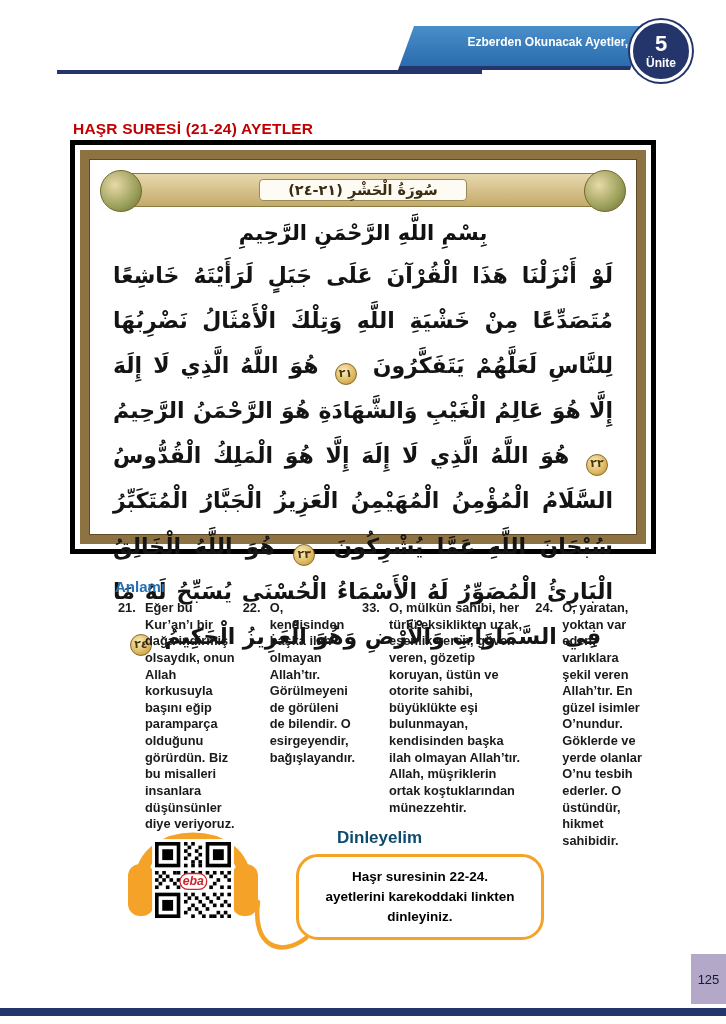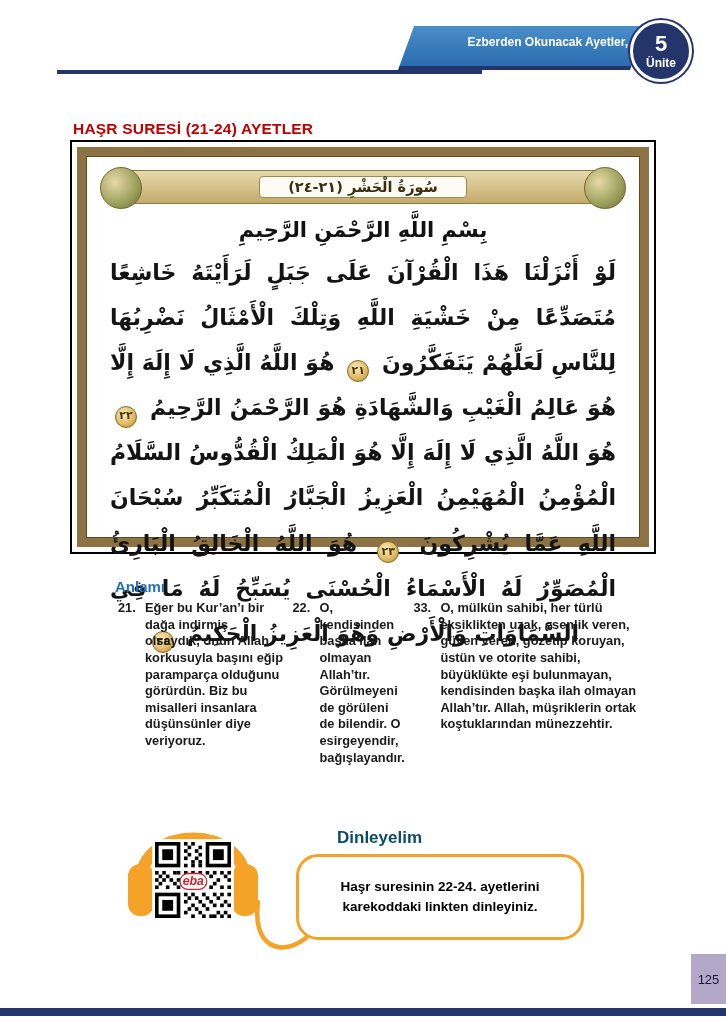--- a/index.html
+++ b/index.html
@@ -48,21 +48,21 @@
     position: absolute; left: 73px; top: 112px;
     color: #c00000; font-weight: bold; font-size: 15.5px;
     letter-spacing: 0.2px;
     margin-top: 8px;
   }
 
   
   .frame {
     position: absolute; left: 70px; top: 140px;
     width: 586px; height: 414px;
-    border: 2px solid #000000; padding: 5px; background: #ffffff;
+    border: 5px solid #000000; padding: 5px; background: #ffffff;
   }
   .frame-band {
     width: 100%; height: 100%;
     border: 9px solid #8d7343;
     box-shadow: inset 0 0 0 1px #5e4a24;
     background: #ffffff;
   }
   .frame-content { height: 100%; padding: 12px 24px 6px; }
 
   .plaque {
@@ -128,21 +128,21 @@
   .meaning-text { flex: 1; }
 
   
   .listen-label {
     position: absolute; left: 331px; top: 828px;
     color: #0c4a6e; font-weight: bold; font-size: 17px;
     background: #ffffff; padding: 0 6px; z-index: 4;
   }
   .listen-bubble {
     position: absolute; left: 296px; top: 854px;
-    width: 288px; height: 86px;
+    width: 248px; height: 86px;
     border: 3.5px solid #f5a228; border-radius: 22px;
     background: #ffffff;
     display: flex; align-items: center; justify-content: center;
     text-align: center; padding: 0 24px; z-index: 3;
   }
   .listen-bubble-text {
     font-size: 13.5px; font-weight: bold; color: #000000; line-height: 1.5;
   }
   .headphones-svg { position: absolute; left: 118px; top: 820px; z-index: 2; }
   .tail-svg { position: absolute; left: 230px; top: 880px; z-index: 1; }
@@ -211,20 +211,24 @@
       <span class="meaning-num">21.</span>
       <span class="meaning-text">Eğer bu Kur’an’ı bir dağa indirmiş olsaydık, onun Allah korkusuyla başını eğip paramparça olduğunu görürdün. Biz bu misalleri insanlara düşünsünler diye veriyoruz.</span>
     </div>
     <div class="meaning-item">
       <span class="meaning-num">22.</span>
       <span class="meaning-text">O, kendisinden başka ilah olmayan Allah’tır. Görülmeyeni de görüleni de bilendir. O esirgeyendir, bağışlayandır.</span>
     </div>
     <div class="meaning-item">
       <span class="meaning-num">33.</span>
       <span class="meaning-text">O, mülkün sahibi, her türlü eksiklikten uzak, esenlik veren, güven veren, gözetip koruyan, üstün ve otorite sahibi, büyüklükte eşi bulunmayan, kendisinden başka ilah olmayan Allah’tır. Allah, müşriklerin ortak koştuklarından münezzehtir.</span>
+    </div>
+    <div class="meaning-item">
+      <span class="meaning-num">24.</span>
+      <span class="meaning-text">O, yaratan, yoktan var eden, varlıklara şekil veren Allah’tır. En güzel isimler O’nundur. Göklerde ve yerde olanlar O’nu tesbih ederler. O üstündür, hikmet sahibidir.</span>
     </div>
   </div>
 
   <svg class="tail-svg" width="100" height="80" viewBox="0 0 100 80">
     <path d="M76,58 C50,78 22,66 28,22" fill="none" stroke="#f5a228" stroke-width="4.5" stroke-linecap="round"></path>
   </svg>
 
   <svg class="headphones-svg" width="150" height="128" viewBox="0 0 150 128">
 
     <path d="M23,62 C23,4 127,4 127,62" fill="none" stroke="#f5a228" stroke-width="12" stroke-linecap="round"></path>

